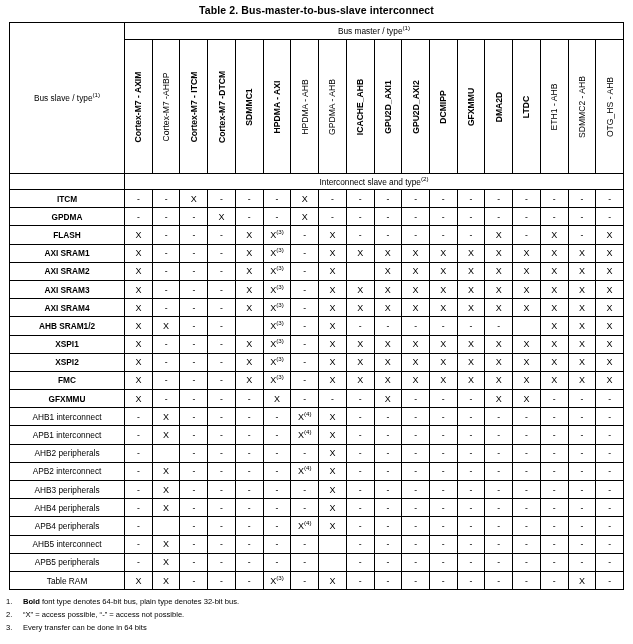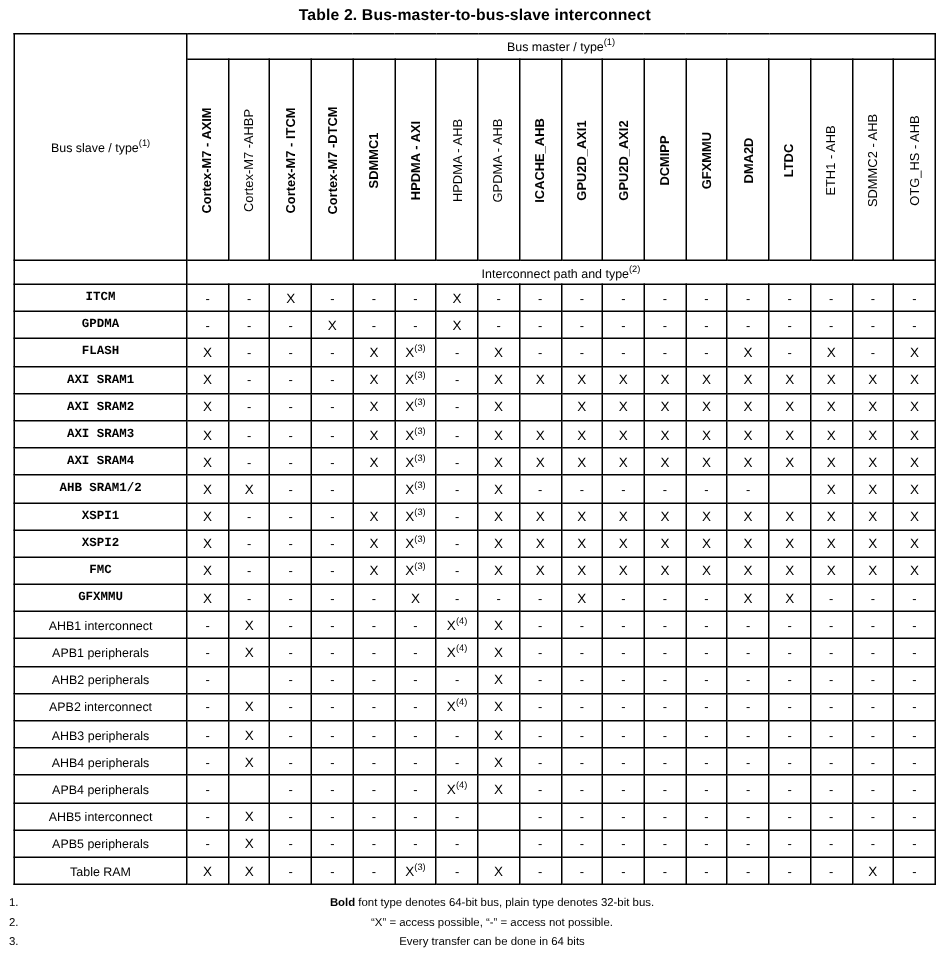--- a/index.html
+++ b/index.html
@@ -77,21 +77,21 @@
   .interconnect {
     font-weight: bold;
     font-size: 9.5px;
     height: 15px;
   }
   .rowlabel {
     font-size: 8.8px;
     height: 17.2px;
     padding: 0 2px;
   }
-  .rowlabel.bold { font-weight: bold; font-family: Liberation Mono, monospace; }
+  .rowlabel.bold { font-weight: bold; }
   .cell {
     height: 17.2px;
     font-size: 8.6px;
   }
   .cell .mark { font-size: 9px; }
   .cell .dash { font-size: 8.6px; }
   sup {
     font-size: 6.2px;
     vertical-align: super;
     line-height: 0;
@@ -103,21 +103,21 @@
   }
   .note {
     display: flex;
     margin-bottom: 1px;
   }
   .note-num {
     width: 17px;
     flex: 0 0 17px;
     text-align: left;
   }
-  .note-txt { flex: 1; text-align: center; }
+  .note-txt { flex: 1; }
   .note-txt b { font-weight: bold; }
 </style>
 </head>
 <body>
 
 <div class="page">
 
   <div class="table-caption">Table 2. Bus-master-to-bus-slave interconnect</div>
 
   <table class="bus">
@@ -203,21 +203,21 @@
           <td class="rot-cell">
             <div class="rot-inner">SDMMC2 - AHB</div>
           </td>
           <td class="rot-cell outer-right">
             <div class="rot-inner">OTG_HS - AHB</div>
           </td>
         </tr>
       <tr>
         <td class="interconnect outer-left thick-bottom"></td>
         <td class="interconnect outer-right thick-bottom" id="interconnect-cell" colspan="18">
-          <span>Interconnect path and type</span><sup>(2)</sup>
+          <span>Interconnect slave and type</span><sup>(2)</sup>
         </td>
       </tr>
     </thead>
     <tbody id="bus-tbody">
         <tr>
           <td class="rowlabel outer-left bold">ITCM</td>
           <td class="cell"><span class="dash">-</span></td>
           <td class="cell"><span class="dash">-</span></td>
           <td class="cell"><span class="mark">X</span></td>
           <td class="cell"><span class="dash">-</span></td>
@@ -482,21 +482,21 @@
           <td class="cell"><span class="dash">-</span></td>
           <td class="cell"><span class="dash">-</span></td>
           <td class="cell"><span class="dash">-</span></td>
           <td class="cell"><span class="dash">-</span></td>
           <td class="cell"><span class="dash">-</span></td>
           <td class="cell"><span class="dash">-</span></td>
           <td class="cell"><span class="dash">-</span></td>
           <td class="cell outer-right"><span class="dash">-</span></td>
         </tr>
         <tr>
-          <td class="rowlabel outer-left">APB1 peripherals</td>
+          <td class="rowlabel outer-left">APB1 interconnect</td>
           <td class="cell"><span class="dash">-</span></td>
           <td class="cell"><span class="mark">X</span></td>
           <td class="cell"><span class="dash">-</span></td>
           <td class="cell"><span class="dash">-</span></td>
           <td class="cell"><span class="dash">-</span></td>
           <td class="cell"><span class="dash">-</span></td>
           <td class="cell"><span class="mark">X</span><sup>(4)</sup></td>
           <td class="cell"><span class="mark">X</span></td>
           <td class="cell"><span class="dash">-</span></td>
           <td class="cell"><span class="dash">-</span></td>

